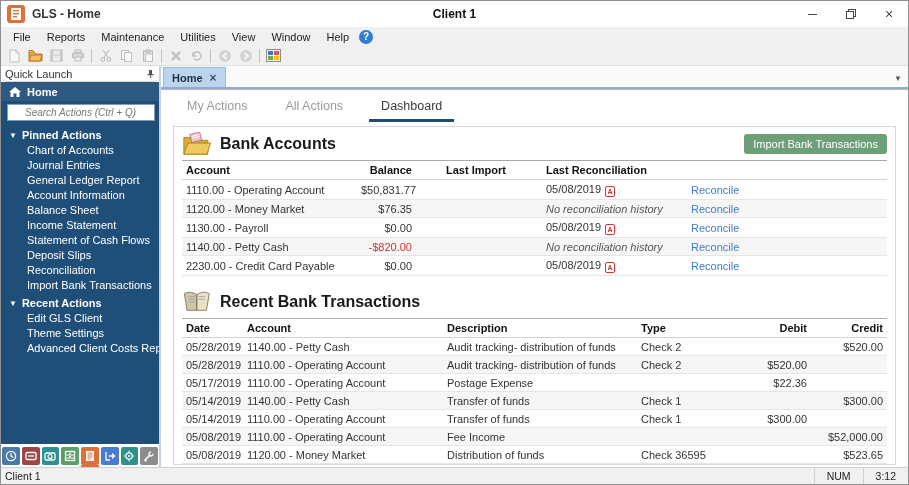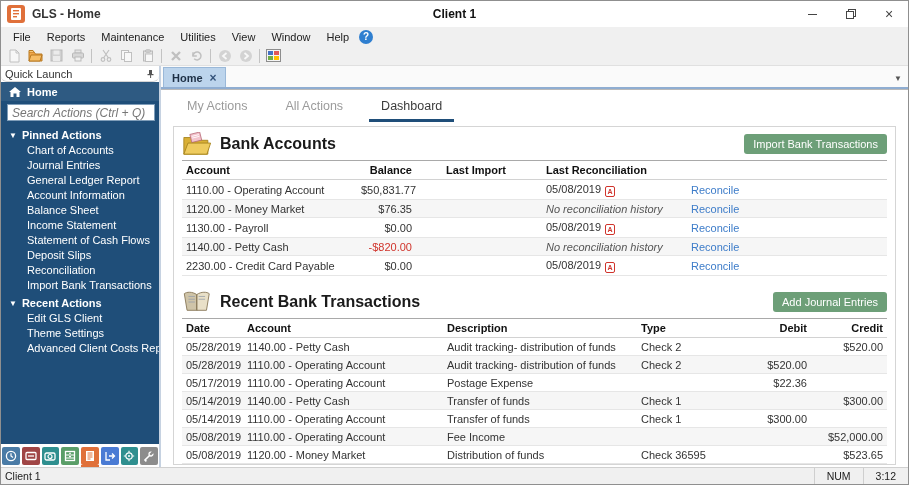--- a/index.html
+++ b/index.html
@@ -27,21 +27,21 @@
 
   
   .main { flex:1 1 auto; display:flex; min-height:0; }
 
   
   .sidebar { width:160px; flex:0 0 160px; display:flex; flex-direction:column; border-right:2px solid #c6d2e1; }
   .ql-header { height:16px; background:#fff; border-bottom:1px solid #d5d5d5; display:flex; align-items:center; padding:0 4px; font-size:11px; color:#333;border-radius:6px; }
   .ql-header .pin { margin-left:auto; display:inline-flex; }
   .ql-body { flex:1 1 auto; background:#1f4e79; color:#fff; overflow:hidden; }
   .home-item { display:flex; align-items:center; gap:6px; padding:4px 8px 3px 8px; font-weight:bold; background:rgba(255,255,255,.07); }
-  .search { display:block; width:148px; margin:3px 6px 4px 6px; height:17px; border:1px solid #7f9db9; font-style:italic; font-size:12px; padding:0 4px; color:#333; font-family:"Liberation Sans", sans-serif; }
+  .search { display:block; width:148px; margin:3px 6px 4px 6px; height:17px; border:1px solid #7f9db9; font-style:italic; font-size:10px; padding:0 17px; color:#333; font-family:"Liberation Sans", sans-serif; }
   .search::placeholder { color:#777; font-style:italic; }
   .group-label { padding:4px 6px 2px 8px; font-weight:bold; font-size:11px; color:#fff; display:flex; align-items:center; gap:5px; }
   .group-label .tri { font-size:8px; }
   .side-item { padding:1px 14px 1px 26px; line-height:13px; color:#fff; white-space:nowrap; cursor:default; }
   .app-row { height:23px; background:#fff; display:flex; align-items:center; gap:2px; padding:1px 1px; flex:0 0 auto; }
   .tile { width:18px; height:18px; border-radius:2px; display:inline-flex; align-items:center; justify-content:center; position:relative; }
   .tile.active::after { content:""; position:absolute; left:0; right:0; bottom:-2px; height:2px; background:#e0703a; }
 
   
   .content { flex:1 1 auto; display:flex; flex-direction:column; background:#fff; min-width:0; }
@@ -404,21 +404,20 @@
         <div class="section-header">
           <span class="section-icon">
             <svg viewBox="0 0 32 26">
                 <path d="M16 5 C11 1.5 5 2 2.5 4 L5.5 22 L16 22 Z" fill="#cfc4a8" stroke="#8a7a5a" stroke-width="1"></path>
                 <path d="M16 5 C21 1.5 27 2 29.5 4 L26.5 22 L16 22 Z" fill="#e9e0c8" stroke="#8a7a5a" stroke-width="1"></path>
                 <path d="M7 7 L14 7 M7 10 L14 10 M7 13 L14 13 M18 7 L25 7 M18 10 L25 10" stroke="#9aa0a8" stroke-width="0.9" fill="none"></path>
                 <path d="M16 5 L16 22" stroke="#8a7a5a" stroke-width="1"></path>
               </svg>
           </span>
           <span class="section-title">Recent Bank Transactions</span>
-          <button class="green-btn">Add Journal Entries</button>
         </div>
         <table>
           <colgroup>
               <col style="width:61px">
               <col style="width:200px">
               <col style="width:194px">
               <col style="width:112px">
               <col style="width:62px">
               <col>
             </colgroup>

